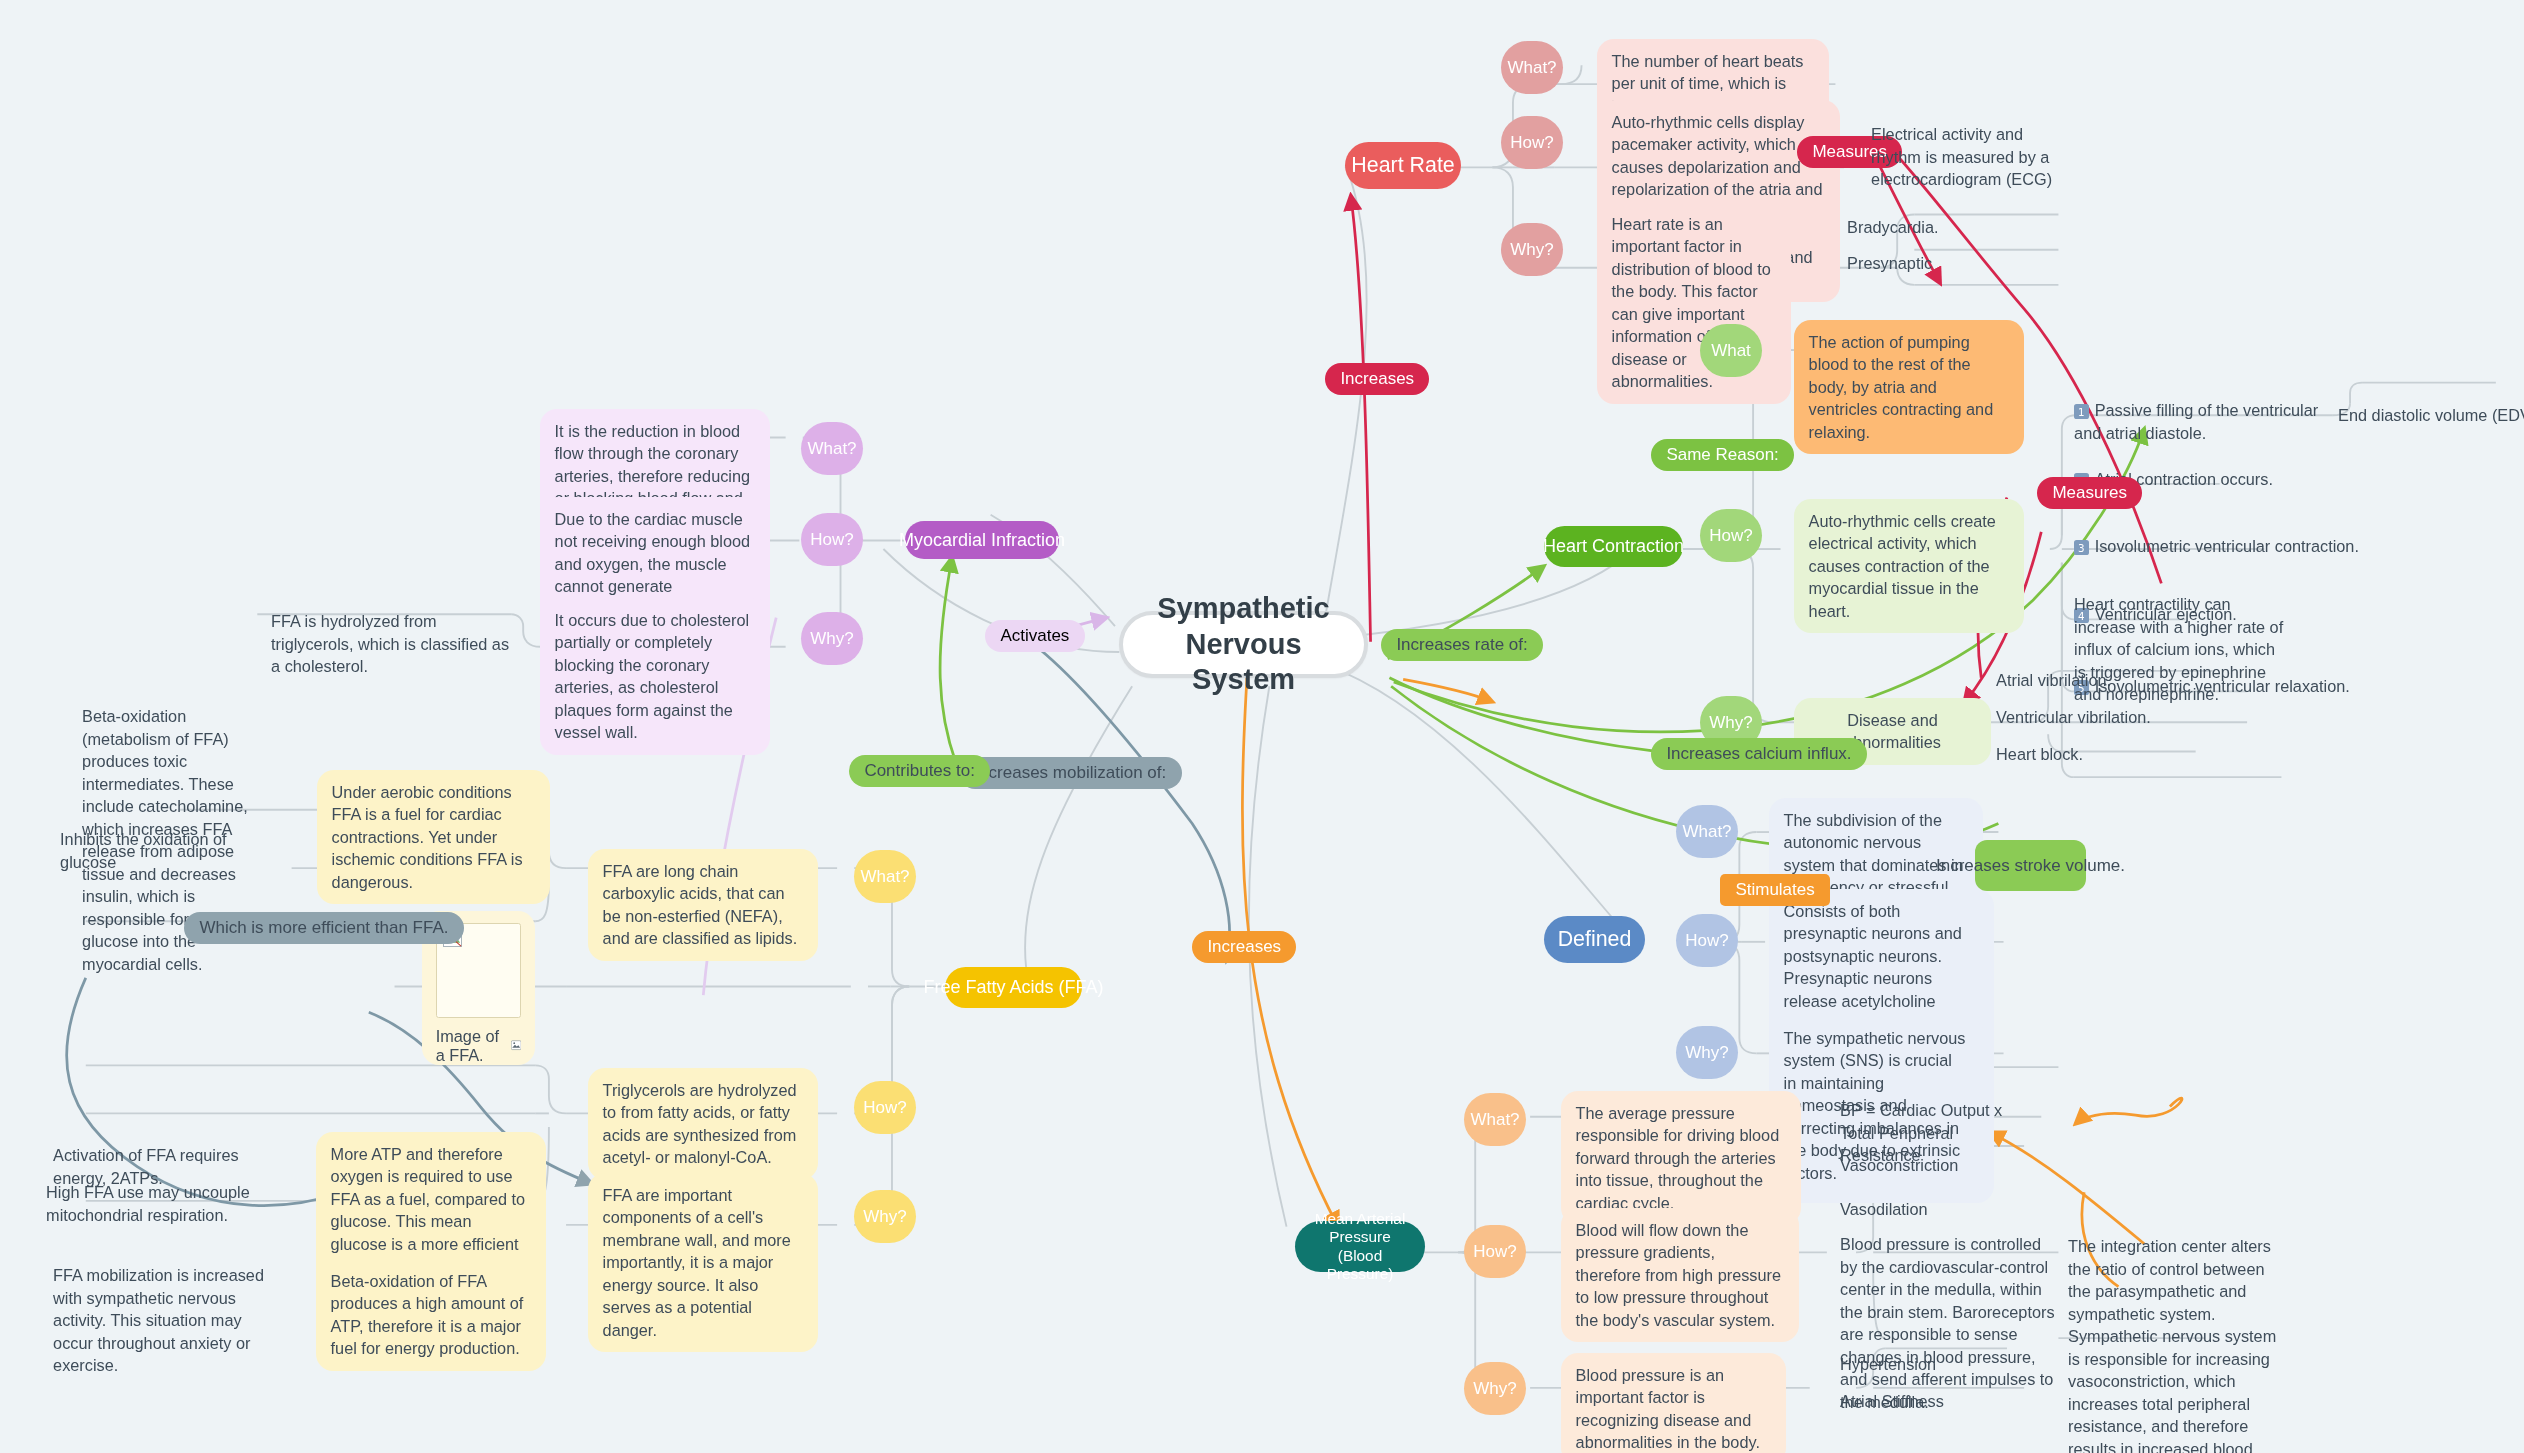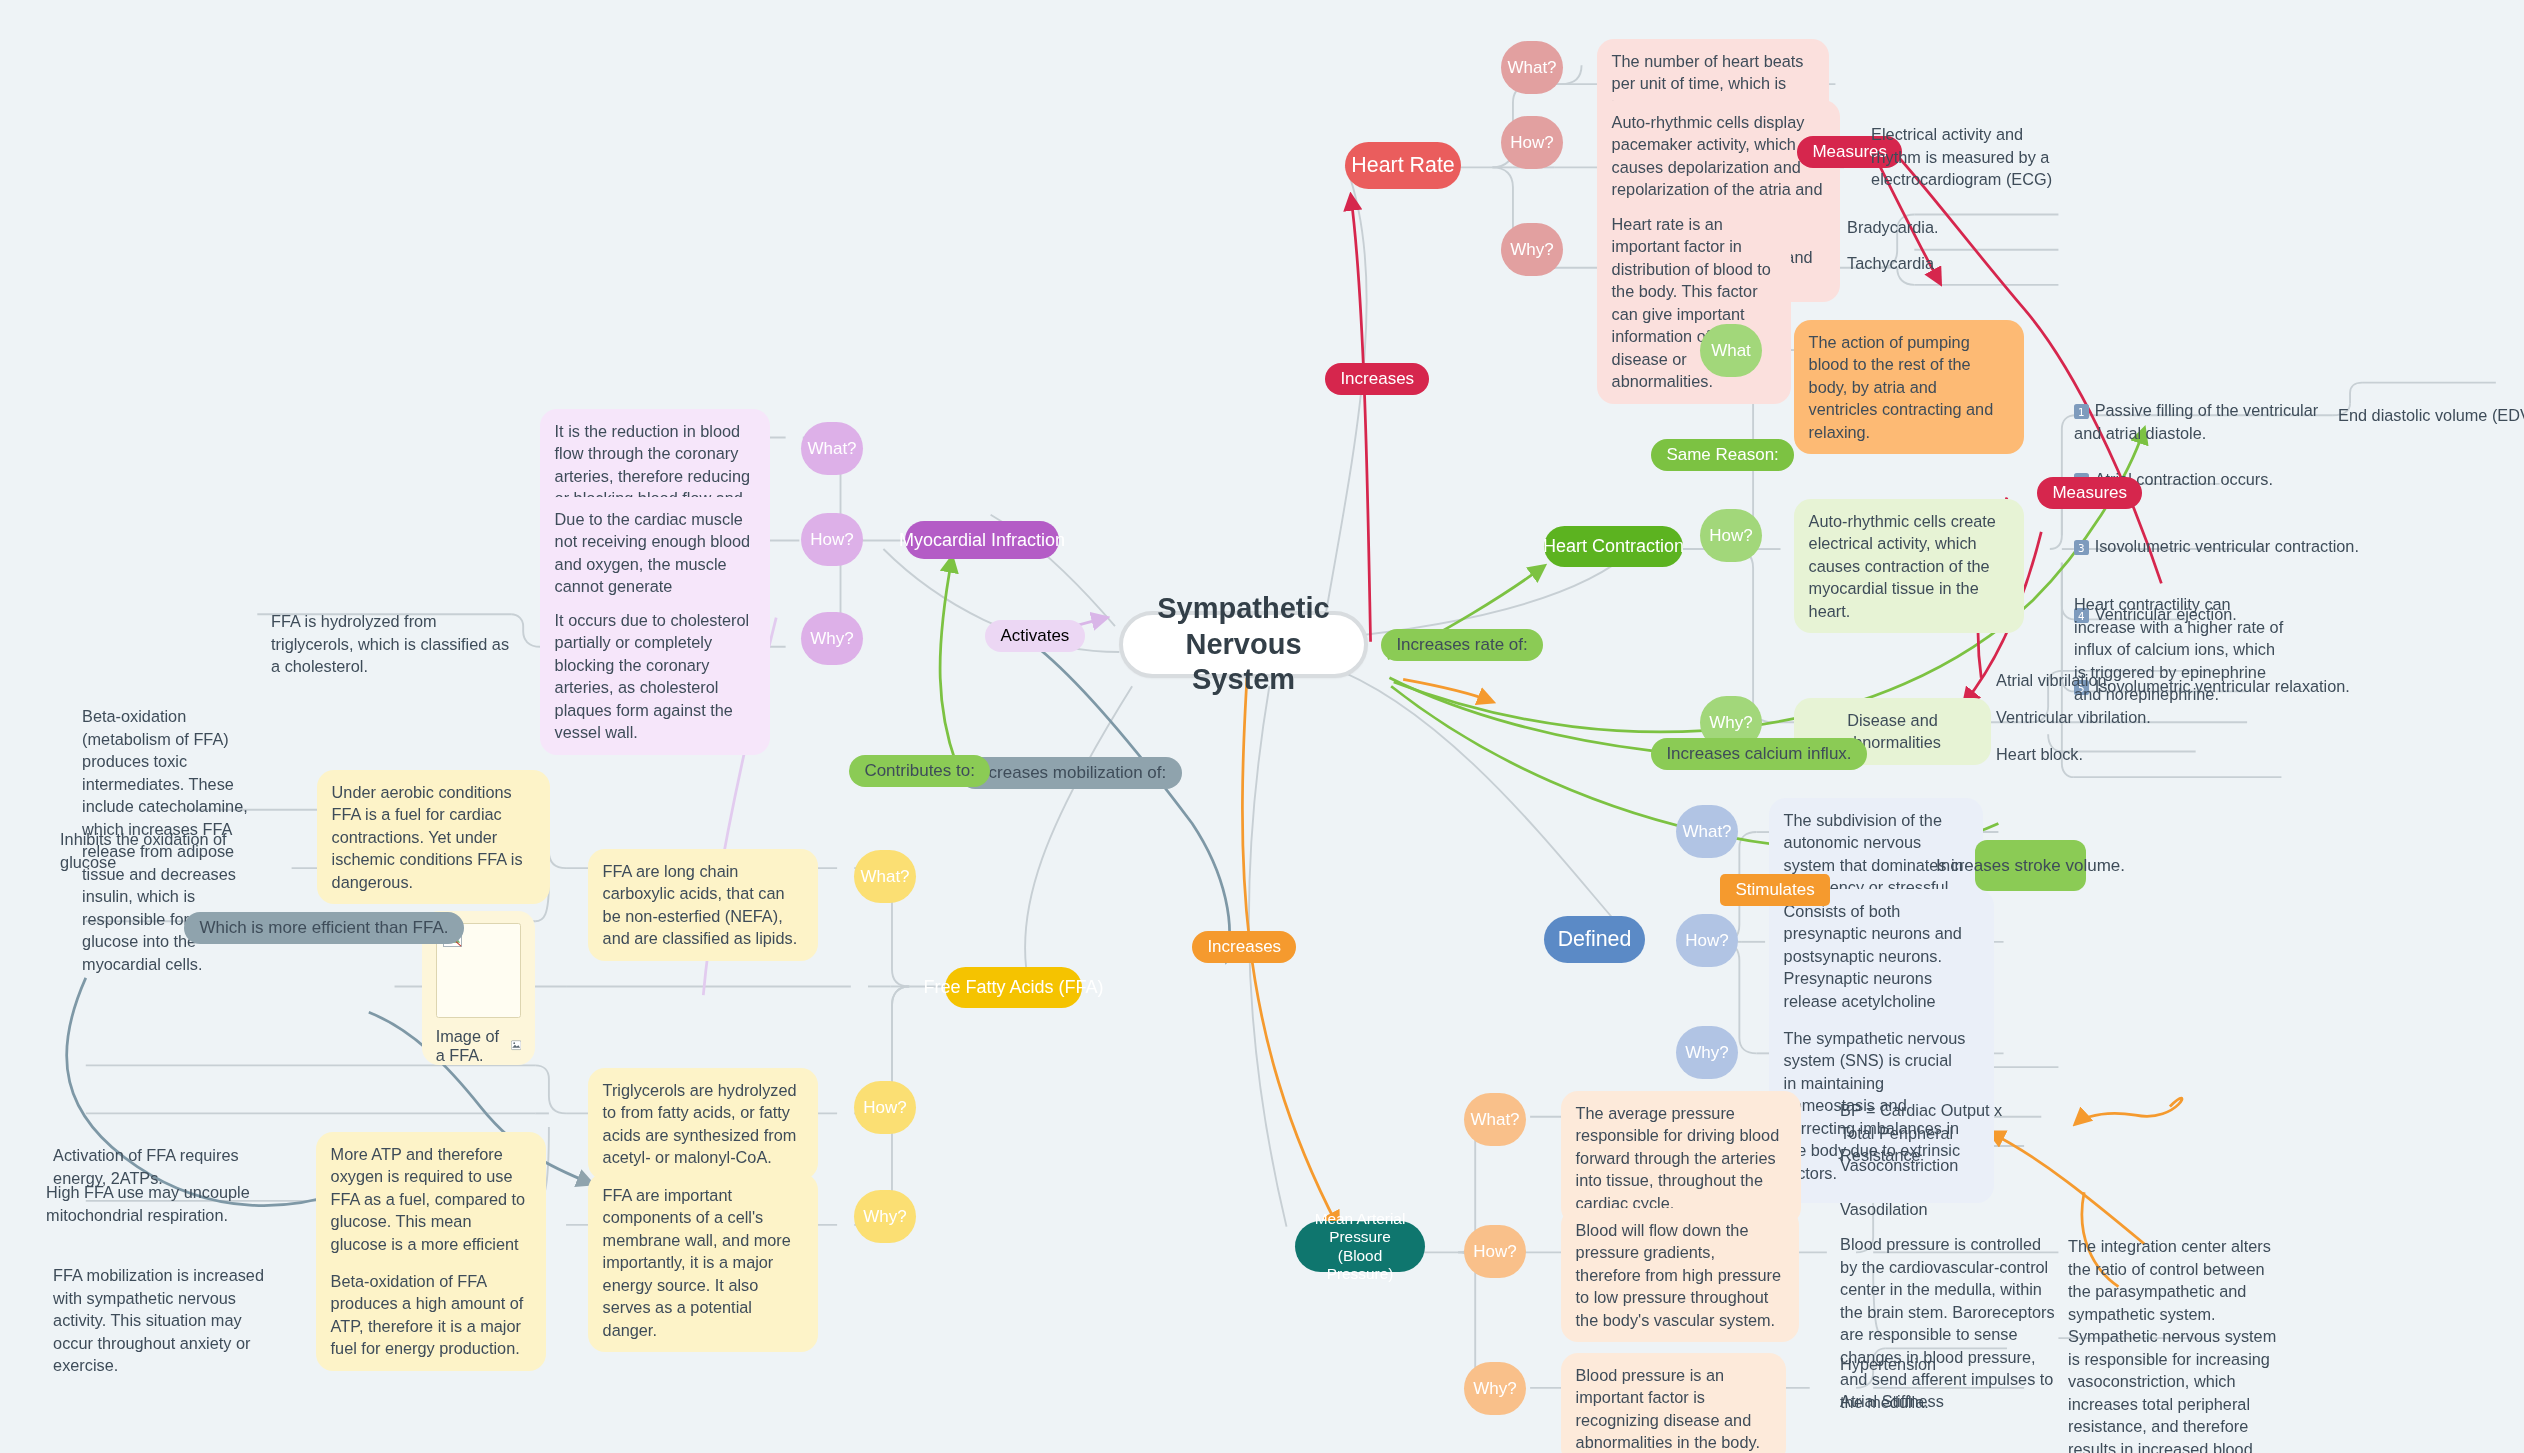--- a/index.html
+++ b/index.html
@@ -300,21 +300,21 @@
   <div class="node qbub" style="left:1501px;top:116px;background:#e2a0a0;">How?</div>
   <div class="node card" style="left:1597px;top:100px;width:243px;background:#fbe0dd;">Auto-rhythmic cells display pacemaker activity, which causes depolarization and repolarization of the atria and ventricles. this electrical activity leads to the contractions of the atria and ventricles.</div>
 
   <div class="node qbub" style="left:1501px;top:223px;background:#e2a0a0;">Why?</div>
   <div class="node card" style="left:1597px;top:202px;width:194px;background:#fbe0dd;">Heart rate is an important factor in distribution of blood to the body. This factor can give important information of heart disease or abnormalities.</div>
 
   <div class="node chip" style="left:1797px;top:136px;background:#d6264d;color:#ffffff;">Measures</div>
 
   <div class="node plain" style="left:1866px;top:120px;width:197px;">Electrical activity and rhythm is measured by a electrocardiogram (ECG)</div>
   <div class="node plain" style="left:1842px;top:213px;width:189px;">Bradycardia.</div>
-  <div class="node plain" style="left:1842px;top:249px;width:189px;">Tachycardia</div>
+  <div class="node plain" style="left:1842px;top:249px;width:189px;">Presynaptic</div>
 
   <div class="node chip" style="left:1325px;top:363px;background:#d6264d;color:#ffffff;">Increases</div>
 
   <div class="node pill small" style="left:1544px;top:526px;width:139px;height:41px;background:#5cb320;">Heart Contraction</div>
 
   <div class="node qbub" style="left:1700px;top:324px;background:#a2d77a;">What</div>
   <div class="node card" style="left:1794px;top:320px;width:230px;background:#fdba74;">The action of pumping blood to the rest of the body, by atria and ventricles contracting and relaxing.</div>
 
   <div class="node qbub" style="left:1700px;top:509px;background:#a2d77a;">How?</div>
   <div class="node card" style="left:1794px;top:499px;width:230px;background:#e7f3d5;">Auto-rhythmic cells create electrical activity, which causes contraction of the myocardial tissue in the heart.</div>

